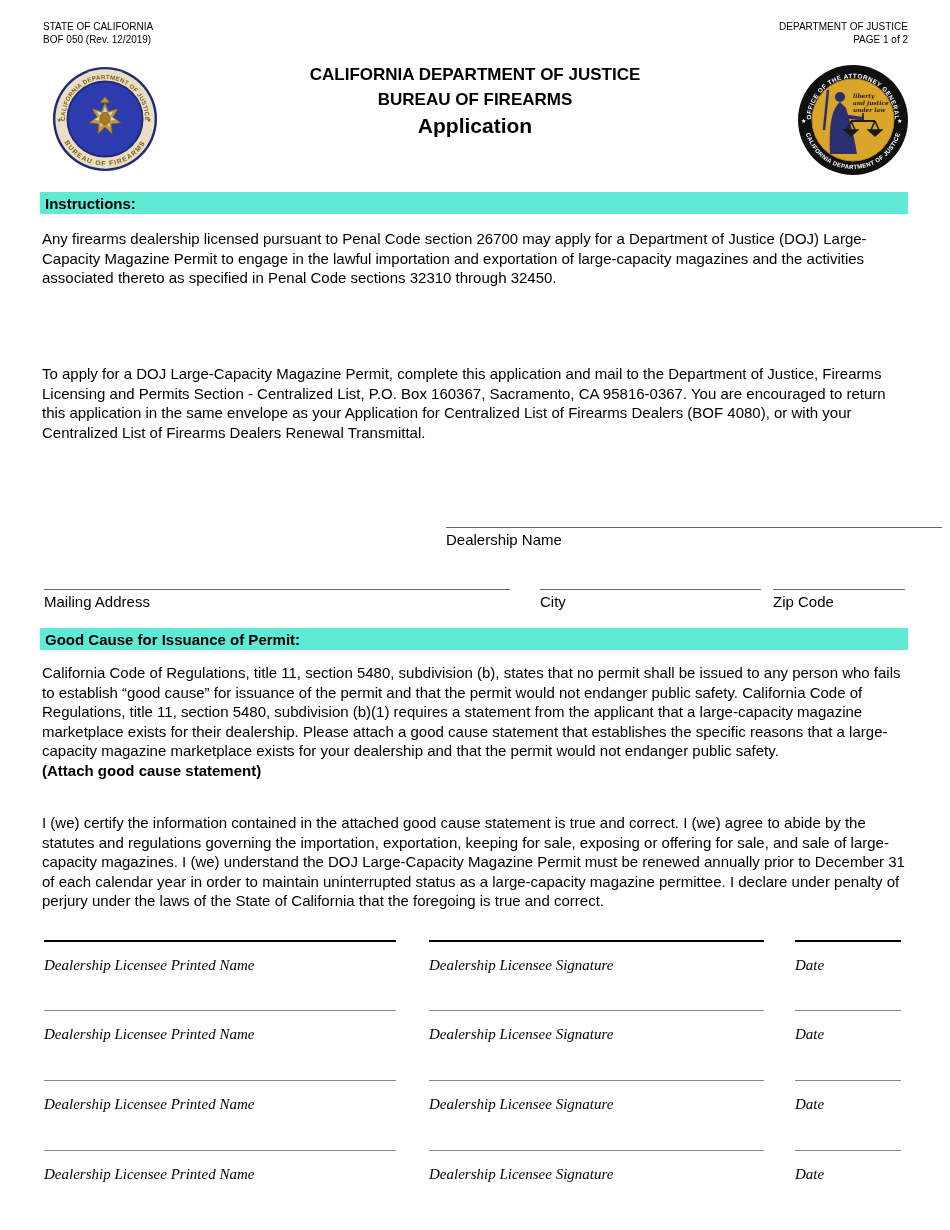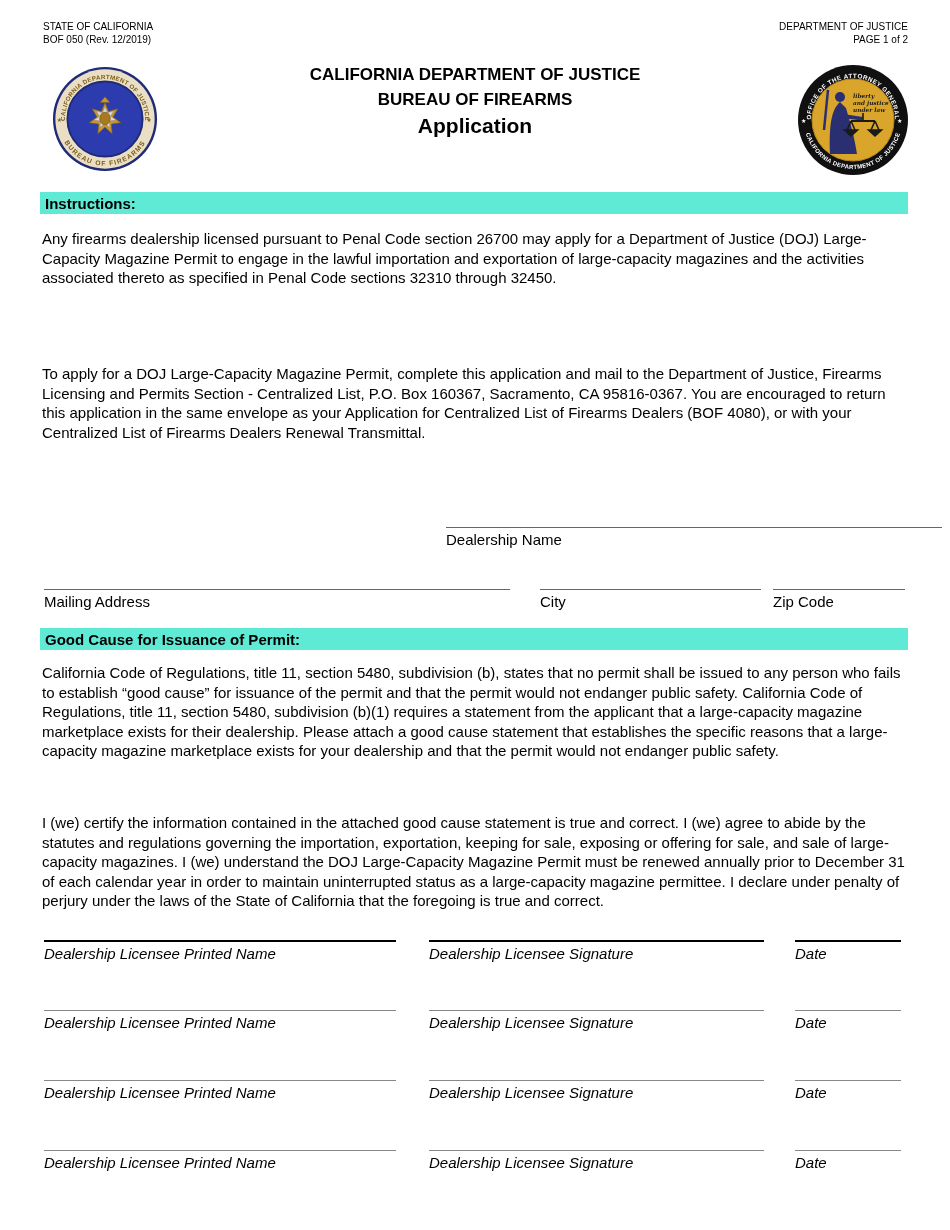--- a/index.html
+++ b/index.html
@@ -15,21 +15,21 @@
   .section-bar{position:absolute;left:40px;width:868px;height:22px;background:#5eead4;
                box-sizing:border-box;padding:3px 0 0 5px;font-size:15px;font-weight:bold;line-height:17px;}
   .para{position:absolute;left:42px;width:868px;font-size:15px;line-height:19.5px;margin-top:8px;}
   .bold{font-weight:bold;}
   .field{position:absolute;}
   .field .line{border-top:1.5px solid #666;height:0;}
   .field .flabel{font-size:15px;padding-top:3px;}
   .sig-row{position:absolute;left:44px;display:flex;}
   .sig-col .line{border-top:1.5px solid #888;height:0;}
   .sig-row.first .sig-col .line{border-top:2.5px solid #000;}
-  .sig-label{font-size:15px;font-style:italic;padding-top:3px;}
+  .sig-label{font-size:15px;font-style:italic;padding-top:15px;font-family:Liberation Serif, serif;}
   .w-name{width:352px;}
   .w-sig{width:335px;margin-left:33px;}
   .w-date{width:106px;margin-left:31px;}
   .seal-motto{font-family:"DejaVu Serif",serif;font-style:italic;font-weight:bold;}
 </style>
 </head>
 <body>
 
 <div class="page">
 
@@ -133,20 +133,21 @@
     <div class="flabel">City</div>
   </div>
   <div class="field" style="left:773px;top:589px;width:132px;">
     <div class="line"></div>
     <div class="flabel">Zip Code</div>
   </div>
 
   <div class="section-bar" style="top:628px;">Good Cause for Issuance of Permit:</div>
   <div class="para" style="top:655px;">
     <div>California Code of Regulations, title 11, section 5480, subdivision (b), states that no permit shall be issued to any person who fails to establish “good cause” for issuance of the permit and that the permit would not endanger public safety.  California Code of Regulations, title 11, section 5480, subdivision (b)(1) requires a statement from the applicant that a large-capacity magazine marketplace exists for their dealership.  Please attach a good cause statement that establishes the specific reasons that a large-capacity magazine marketplace exists for your dealership and that the permit would not endanger public safety.</div>
+    <div class="bold">(Attach good cause statement)</div>
   </div>
   <div class="para" style="top:805px;">I (we) certify the information contained in the attached good cause statement is true and correct.  I (we) agree to abide by the statutes and regulations governing the importation, exportation, keeping for sale, exposing or offering for sale, and sale of large-capacity magazines.  I (we) understand the DOJ Large-Capacity Magazine Permit must be renewed annually prior to December 31 of each calendar year in order to maintain uninterrupted status as a large-capacity magazine permittee.  I declare under penalty of perjury under the laws of the State of California that the foregoing is true and correct.</div>
 
   <div class="sig-row first" style="top:940px;">
     <div class="sig-col w-name">
       <div class="line"></div>
       <div class="sig-label">Dealership Licensee Printed Name</div>
     </div>
     <div class="sig-col w-sig">
       <div class="line"></div>

